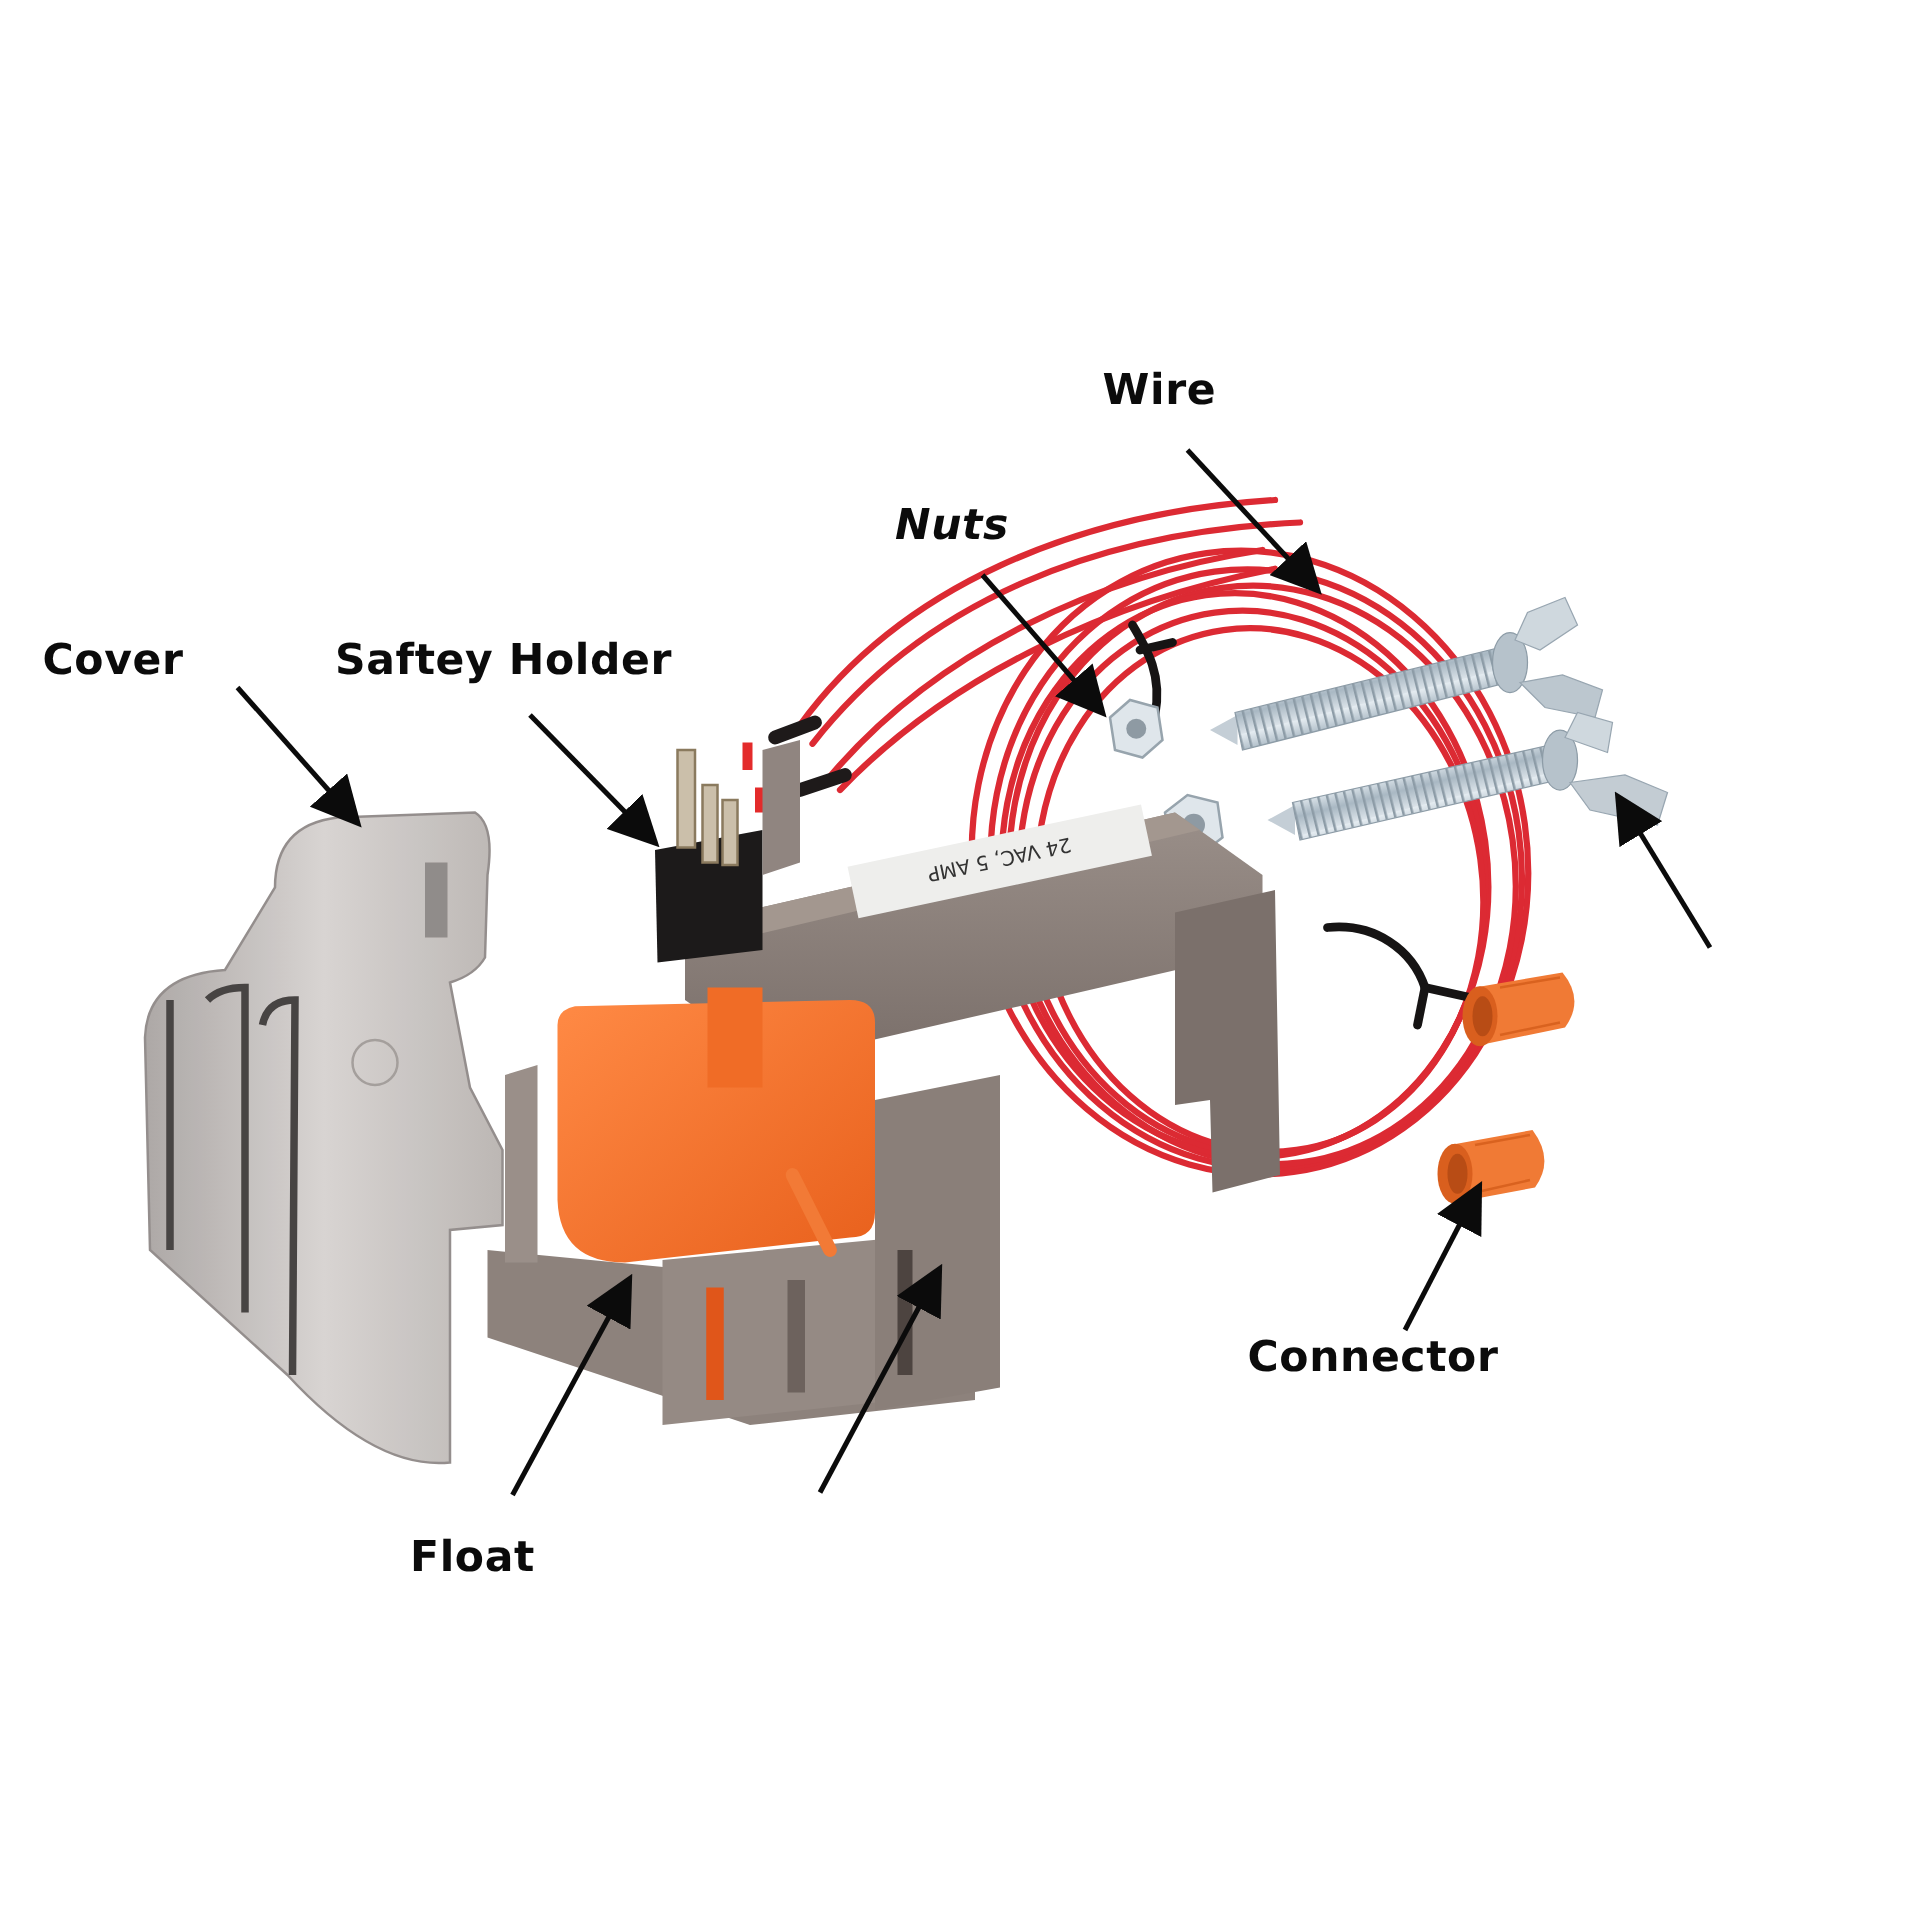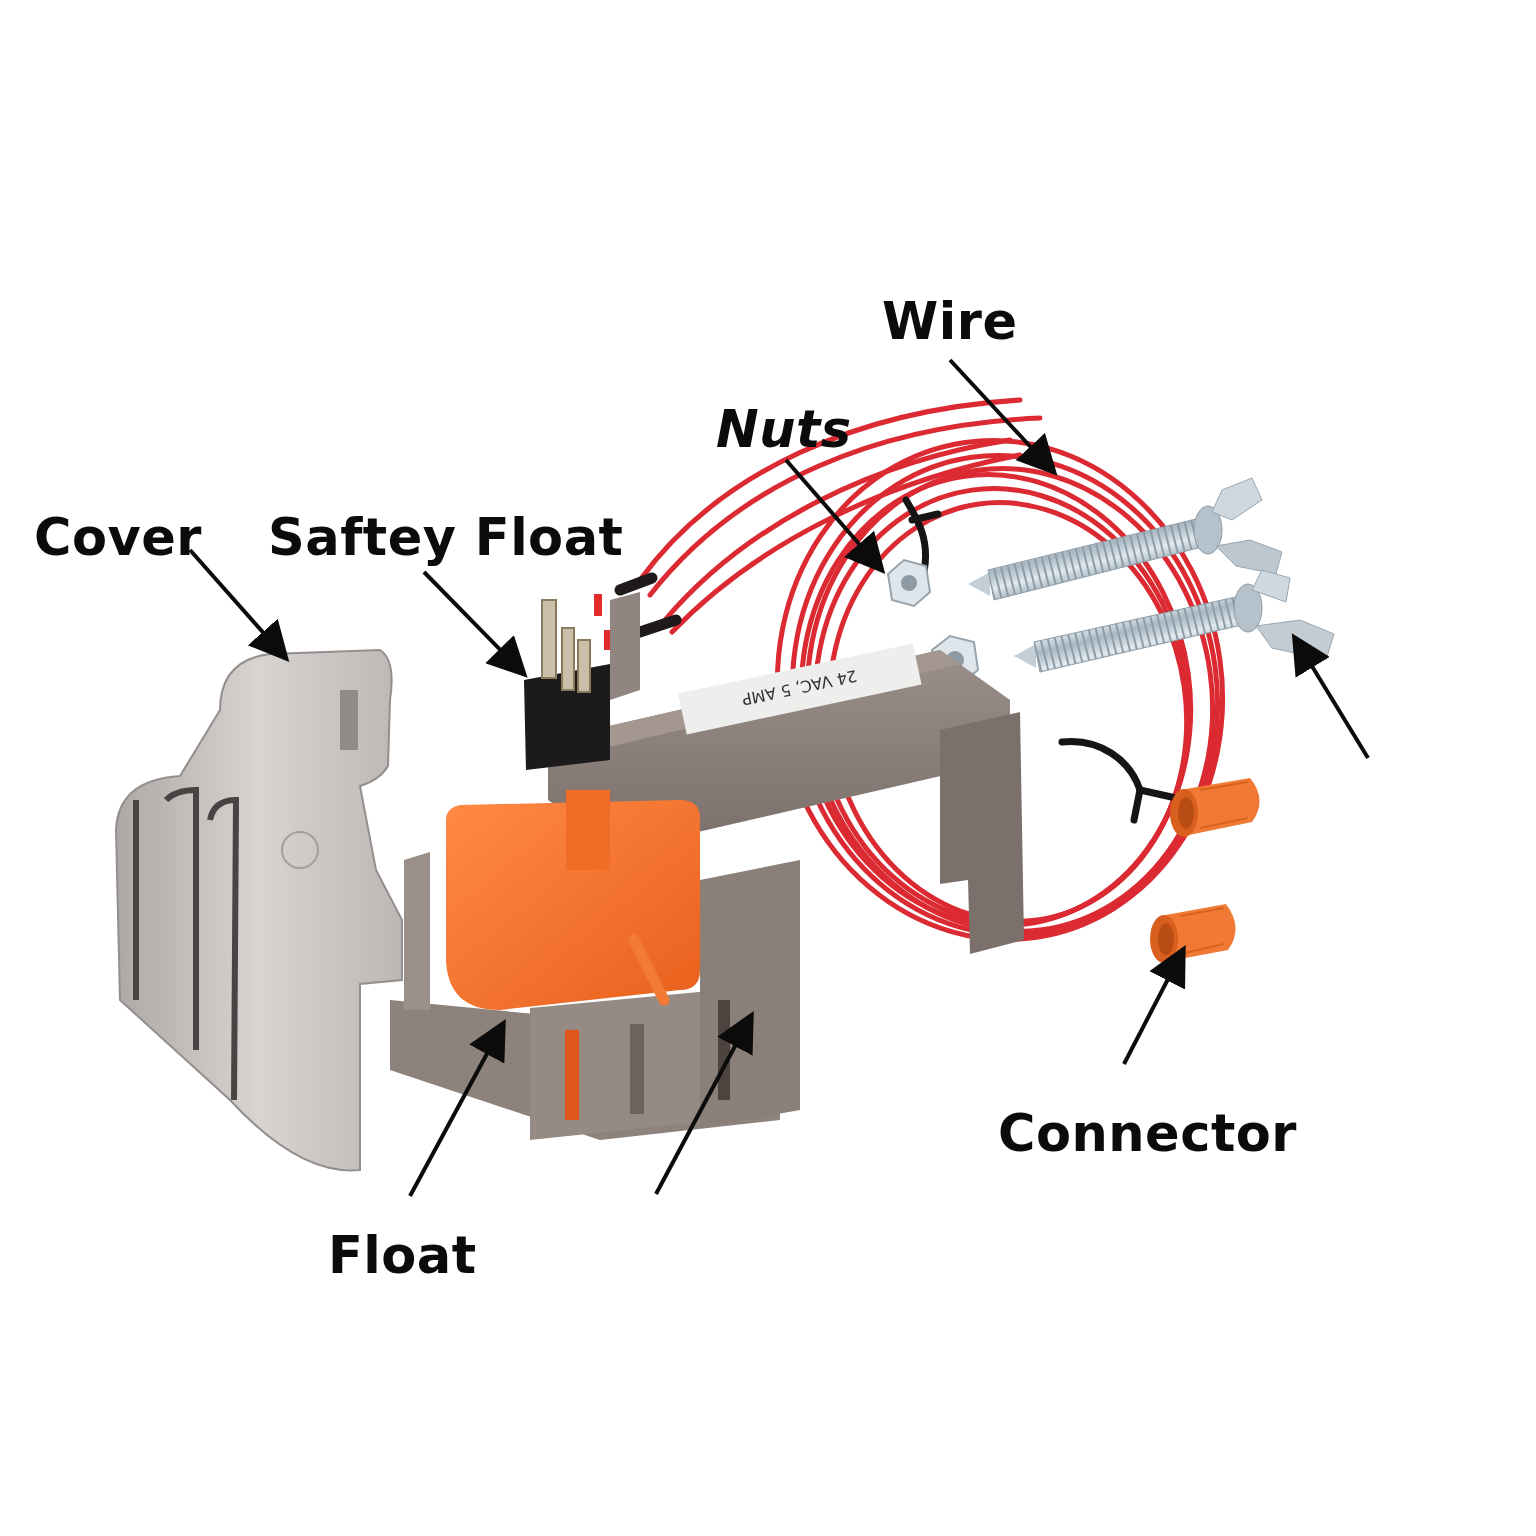--- a/index.html
+++ b/index.html
@@ -1,19 +1,19 @@
 <!DOCTYPE html>
 <html><head>
 <meta charset="utf-8">
 <style>
   html, body { margin: 0; padding: 0; background: #ffffff; }
   body { width: 1536px; height: 1536px; position: relative; overflow: hidden;
          font-family: "DejaVu Sans", "Liberation Sans", sans-serif; }
   #stage { position: absolute; left: 0; top: 0; width: 1536px; height: 1536px; }
-  .label { position: absolute; color: #0b0b0b; font-weight: 600; font-size: 51px;
+  .label { position: absolute; color: #0b0b0b; font-weight: 600; font-size: 34px;
            line-height: 1.18; letter-spacing: 0.5px; white-space: nowrap;
            font-family: "DejaVu Sans", "Liberation Sans", sans-serif; }
   .label span { display: block; }
 </style>
 </head>
 <body>
 
 <div id="stage">
 
   <svg width="1536" height="1536" viewBox="0 0 1536 1536">
@@ -186,21 +186,21 @@
   <div class="label" style="left:882px; top:292px;">
     <span>Wire</span>
   </div>
   <div class="label" style="left:716px; top:400px;font-style:italic;">
     <span>Nuts</span>
   </div>
   <div class="label" style="left:34px; top:508px;">
     <span>Cover</span>
   </div>
   <div class="label" style="left:268px; top:508px;">
-    <span>Saftey Float</span>
-  </div>
-  <div class="label" style="left:998px; top:1104px;">
+    <span>Saftey Holder</span>
+  </div>
+  <div class="label" style="left:998px; top:1066px;">
     <span>Connector</span>
   </div>
   <div class="label" style="left:328px; top:1226px;">
     <span>Float</span>
   </div>
 </div>
 
 </body></html>

